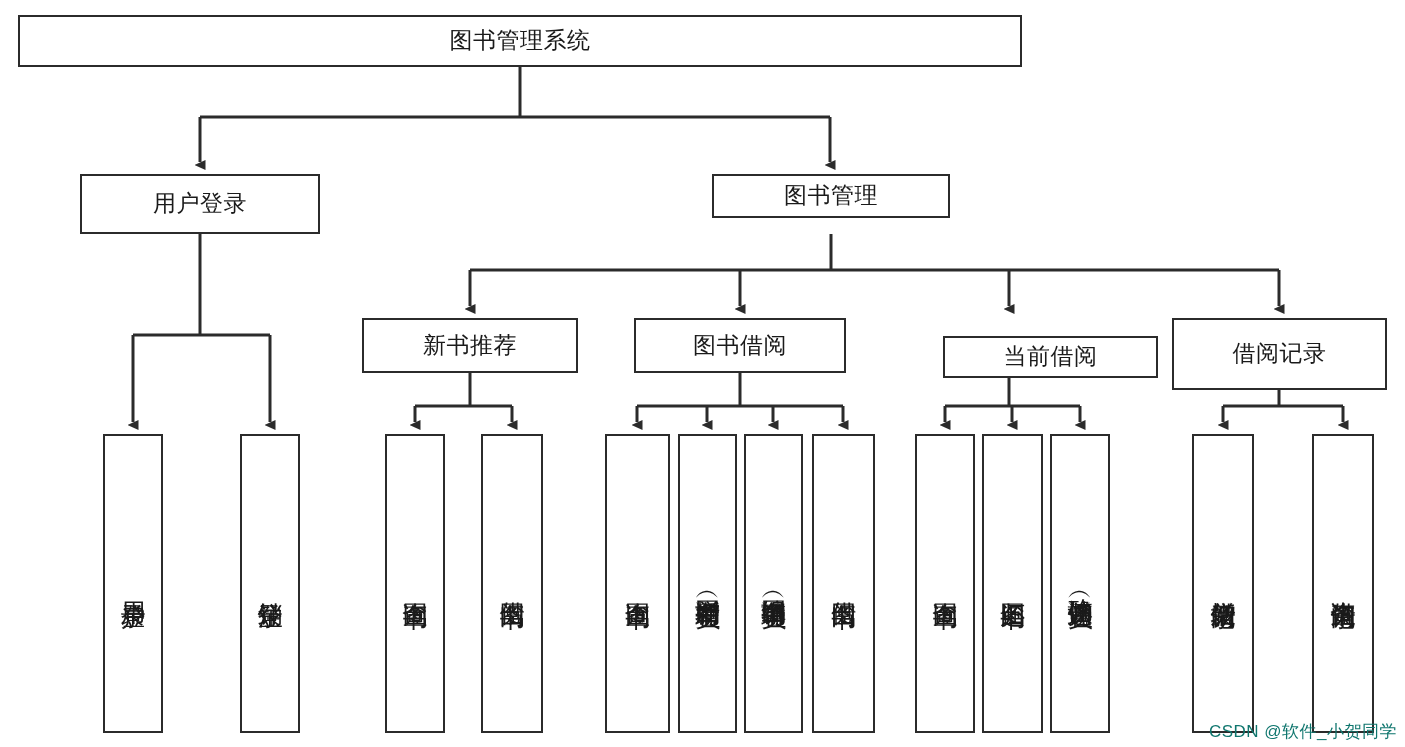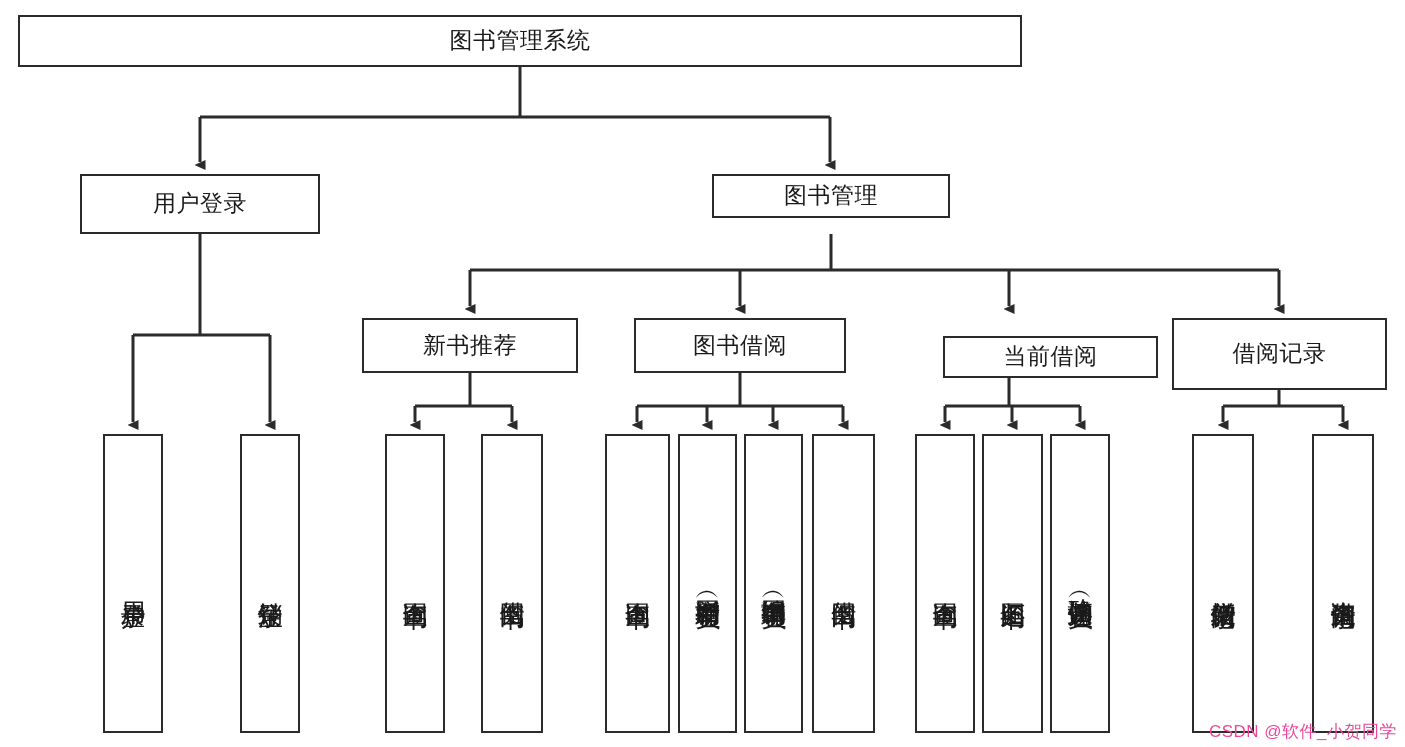--- a/index.html
+++ b/index.html
@@ -53,21 +53,21 @@
     writing-mode: vertical-rl;
     text-orientation: upright;
     display: block;
     text-align: center;
   }
   #watermark {
     position: absolute;
     right: 8px;
     bottom: 4px;
     font-size: 17px;
-    color: #ec4899;
+    color: #0f766e;
     letter-spacing: 0.5px;
     white-space: nowrap;
     user-select: none;
   }
 </style>
 </head>
 <body>
 
 <div id="canvas">
 

